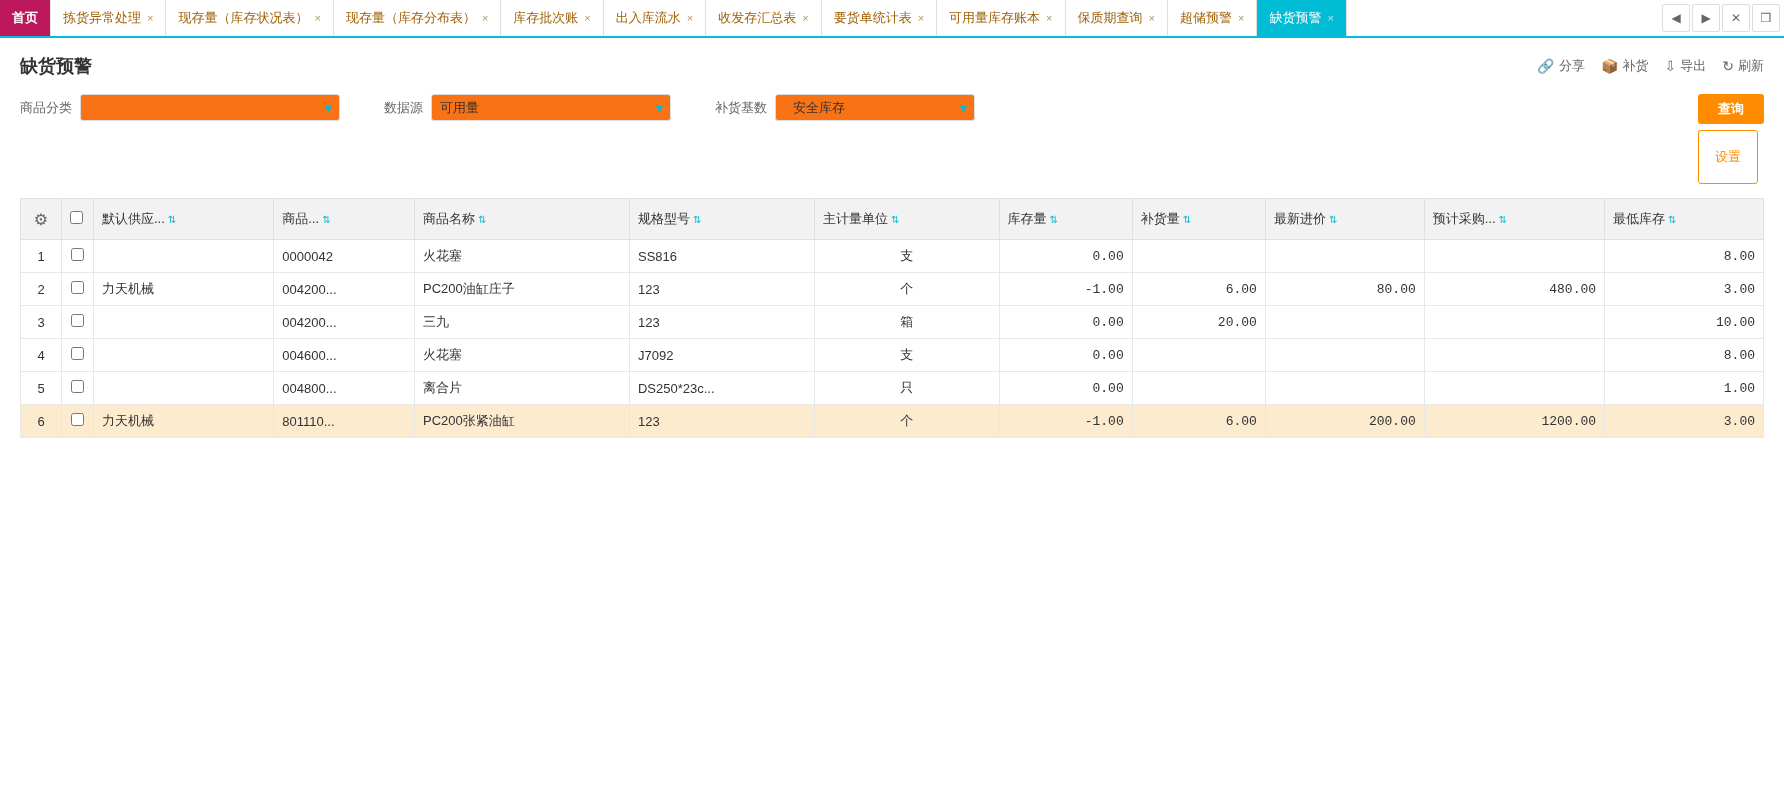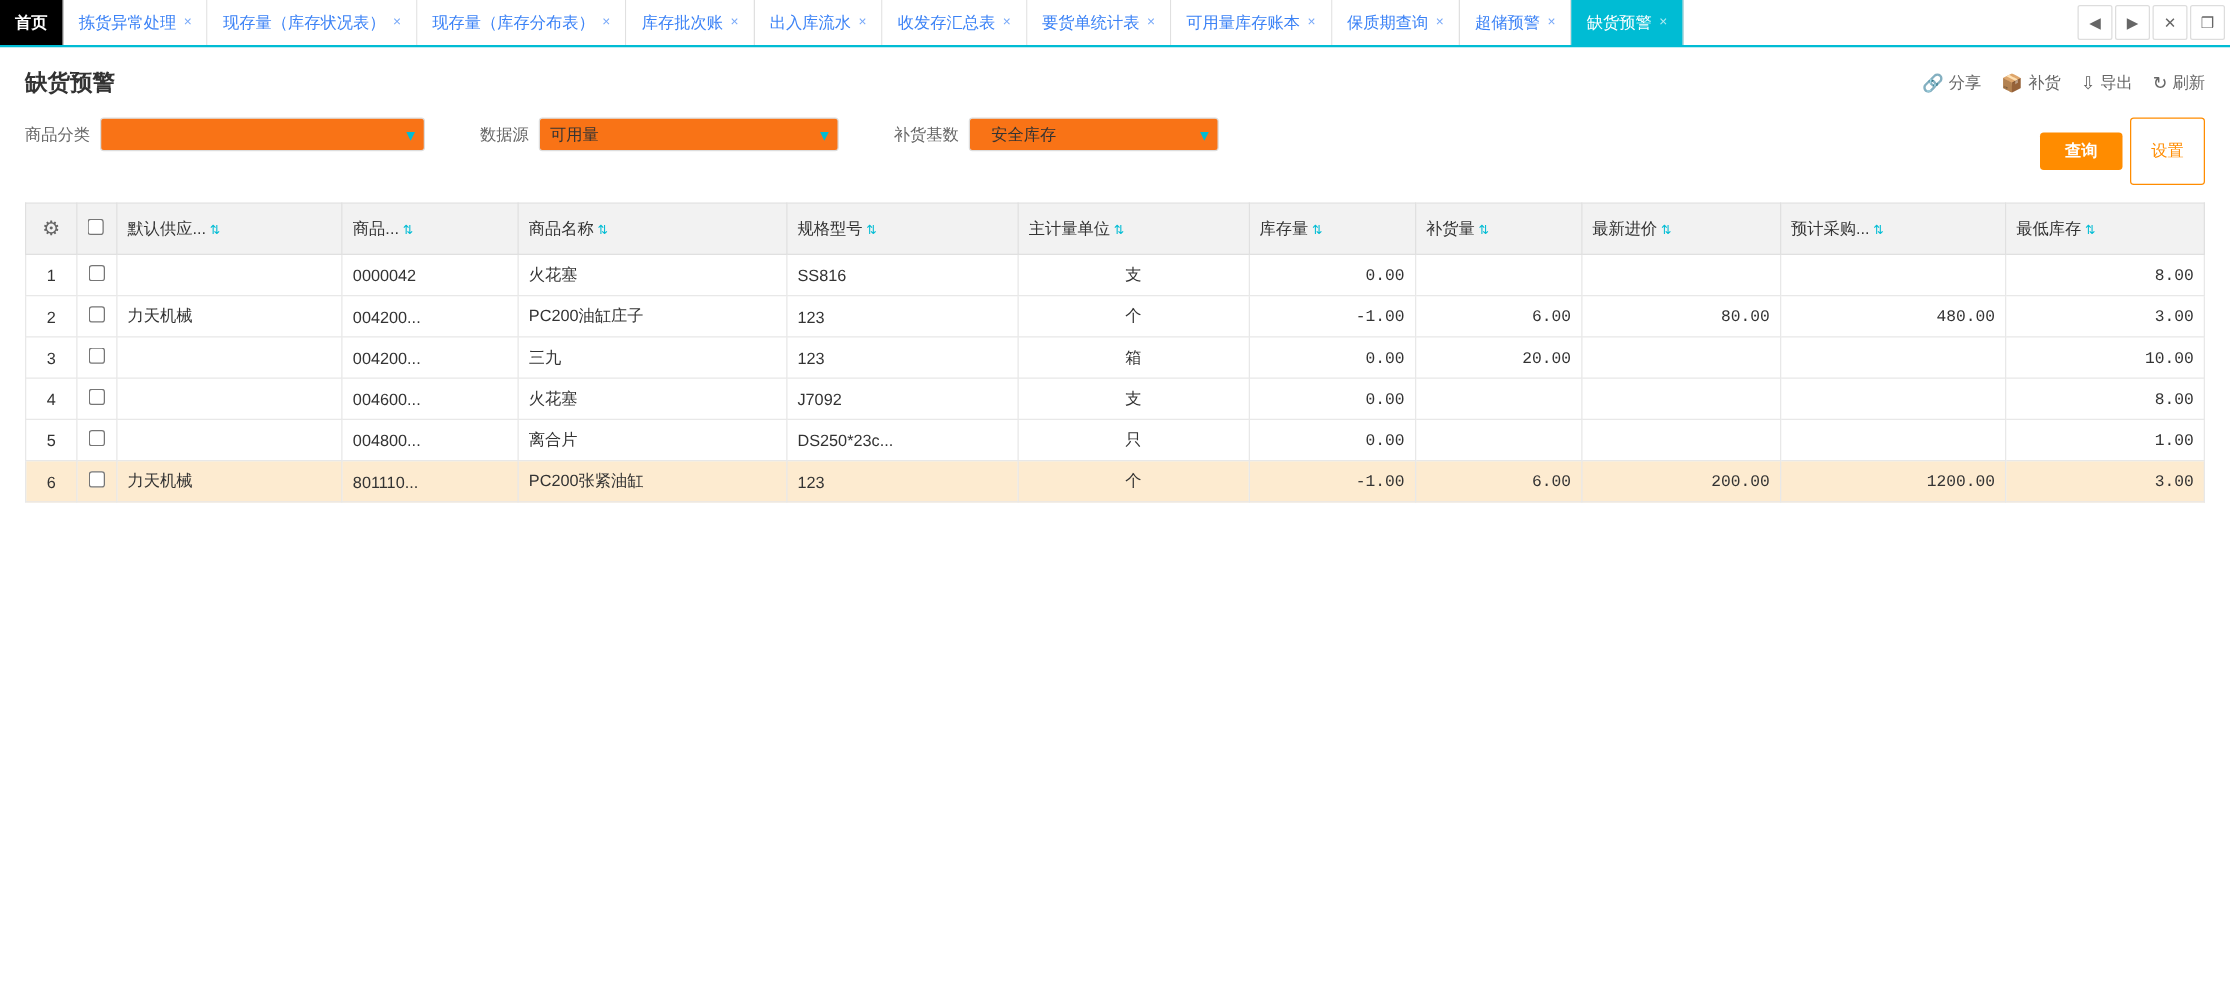--- a/index.html
+++ b/index.html
@@ -15,27 +15,27 @@
       overflow: hidden;
     }
     .nav-tab {
       display: flex;
       align-items: center;
       padding: 0 12px;
       height: 100%;
       white-space: nowrap;
       cursor: pointer;
       font-size: 13px;
-      color: #3b82f6;
+      color: #a16207;
       border-right: 1px solid #e0e0e0;
       background: #fff;
       flex-shrink: 0;
     }
     .nav-tab.home {
-      background: #000000;
+      background: #be185d;
       color: #fff;
       font-weight: bold;
     }
     .nav-tab.active {
       background: #00bcd4;
       color: #fff;
     }
     .nav-tab .close-btn {
       margin-left: 6px;
       font-size: 11px;
@@ -310,21 +310,21 @@
       <div class="filter-group">
         <span class="filter-label">补货基数</span>
         <div class="select-wrapper">
           <select class="filter-select" style="min-width:200px;padding-left:17px;">
             <option value="安全库存">安全库存</option>
           </select>
         </div>
       </div>
     </div>
 
-    <div style="display:flex; gap:6px; align-items:center;">
+    <div style="display:flex; flex-direction:column; gap:6px; align-items:flex-start;">
       <button class="btn-query">查询</button>
       <button class="btn-settings">设置</button>
     </div>
   </div>
 
   <table class="data-table">
     <thead>
       <tr>
         <th style="width:40px;text-align:center;">
           <span class="gear-icon">⚙</span>

